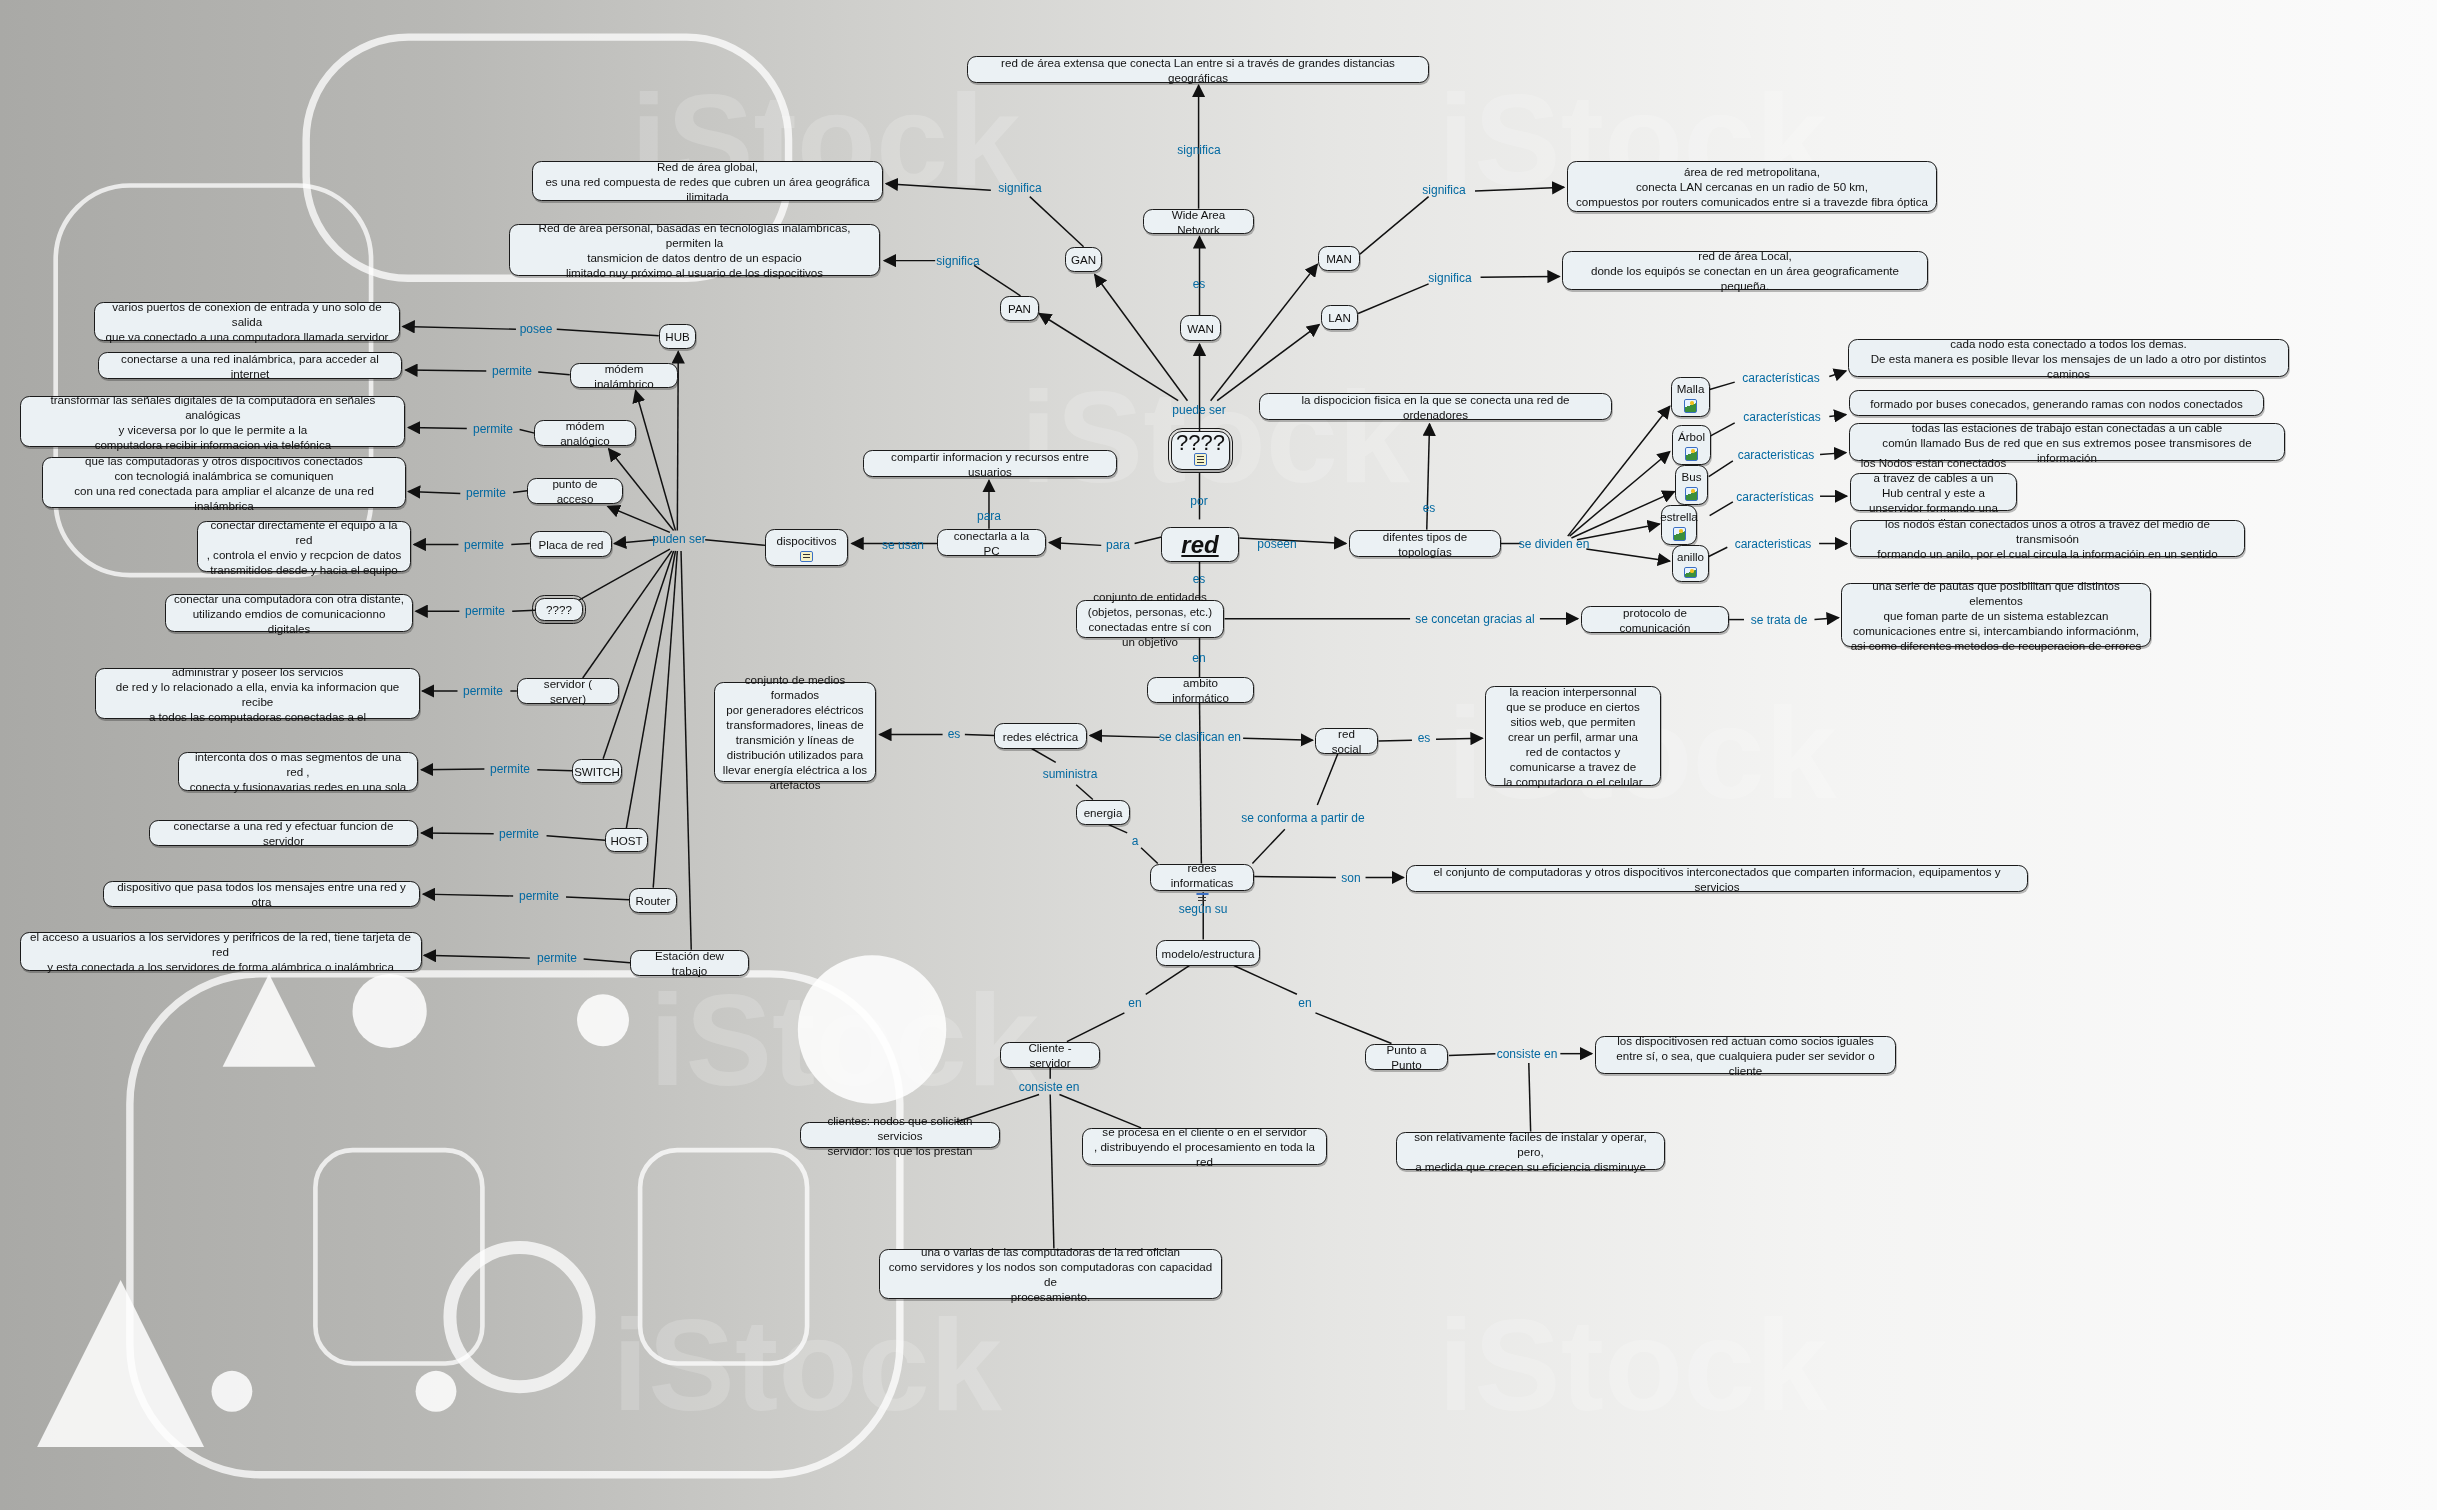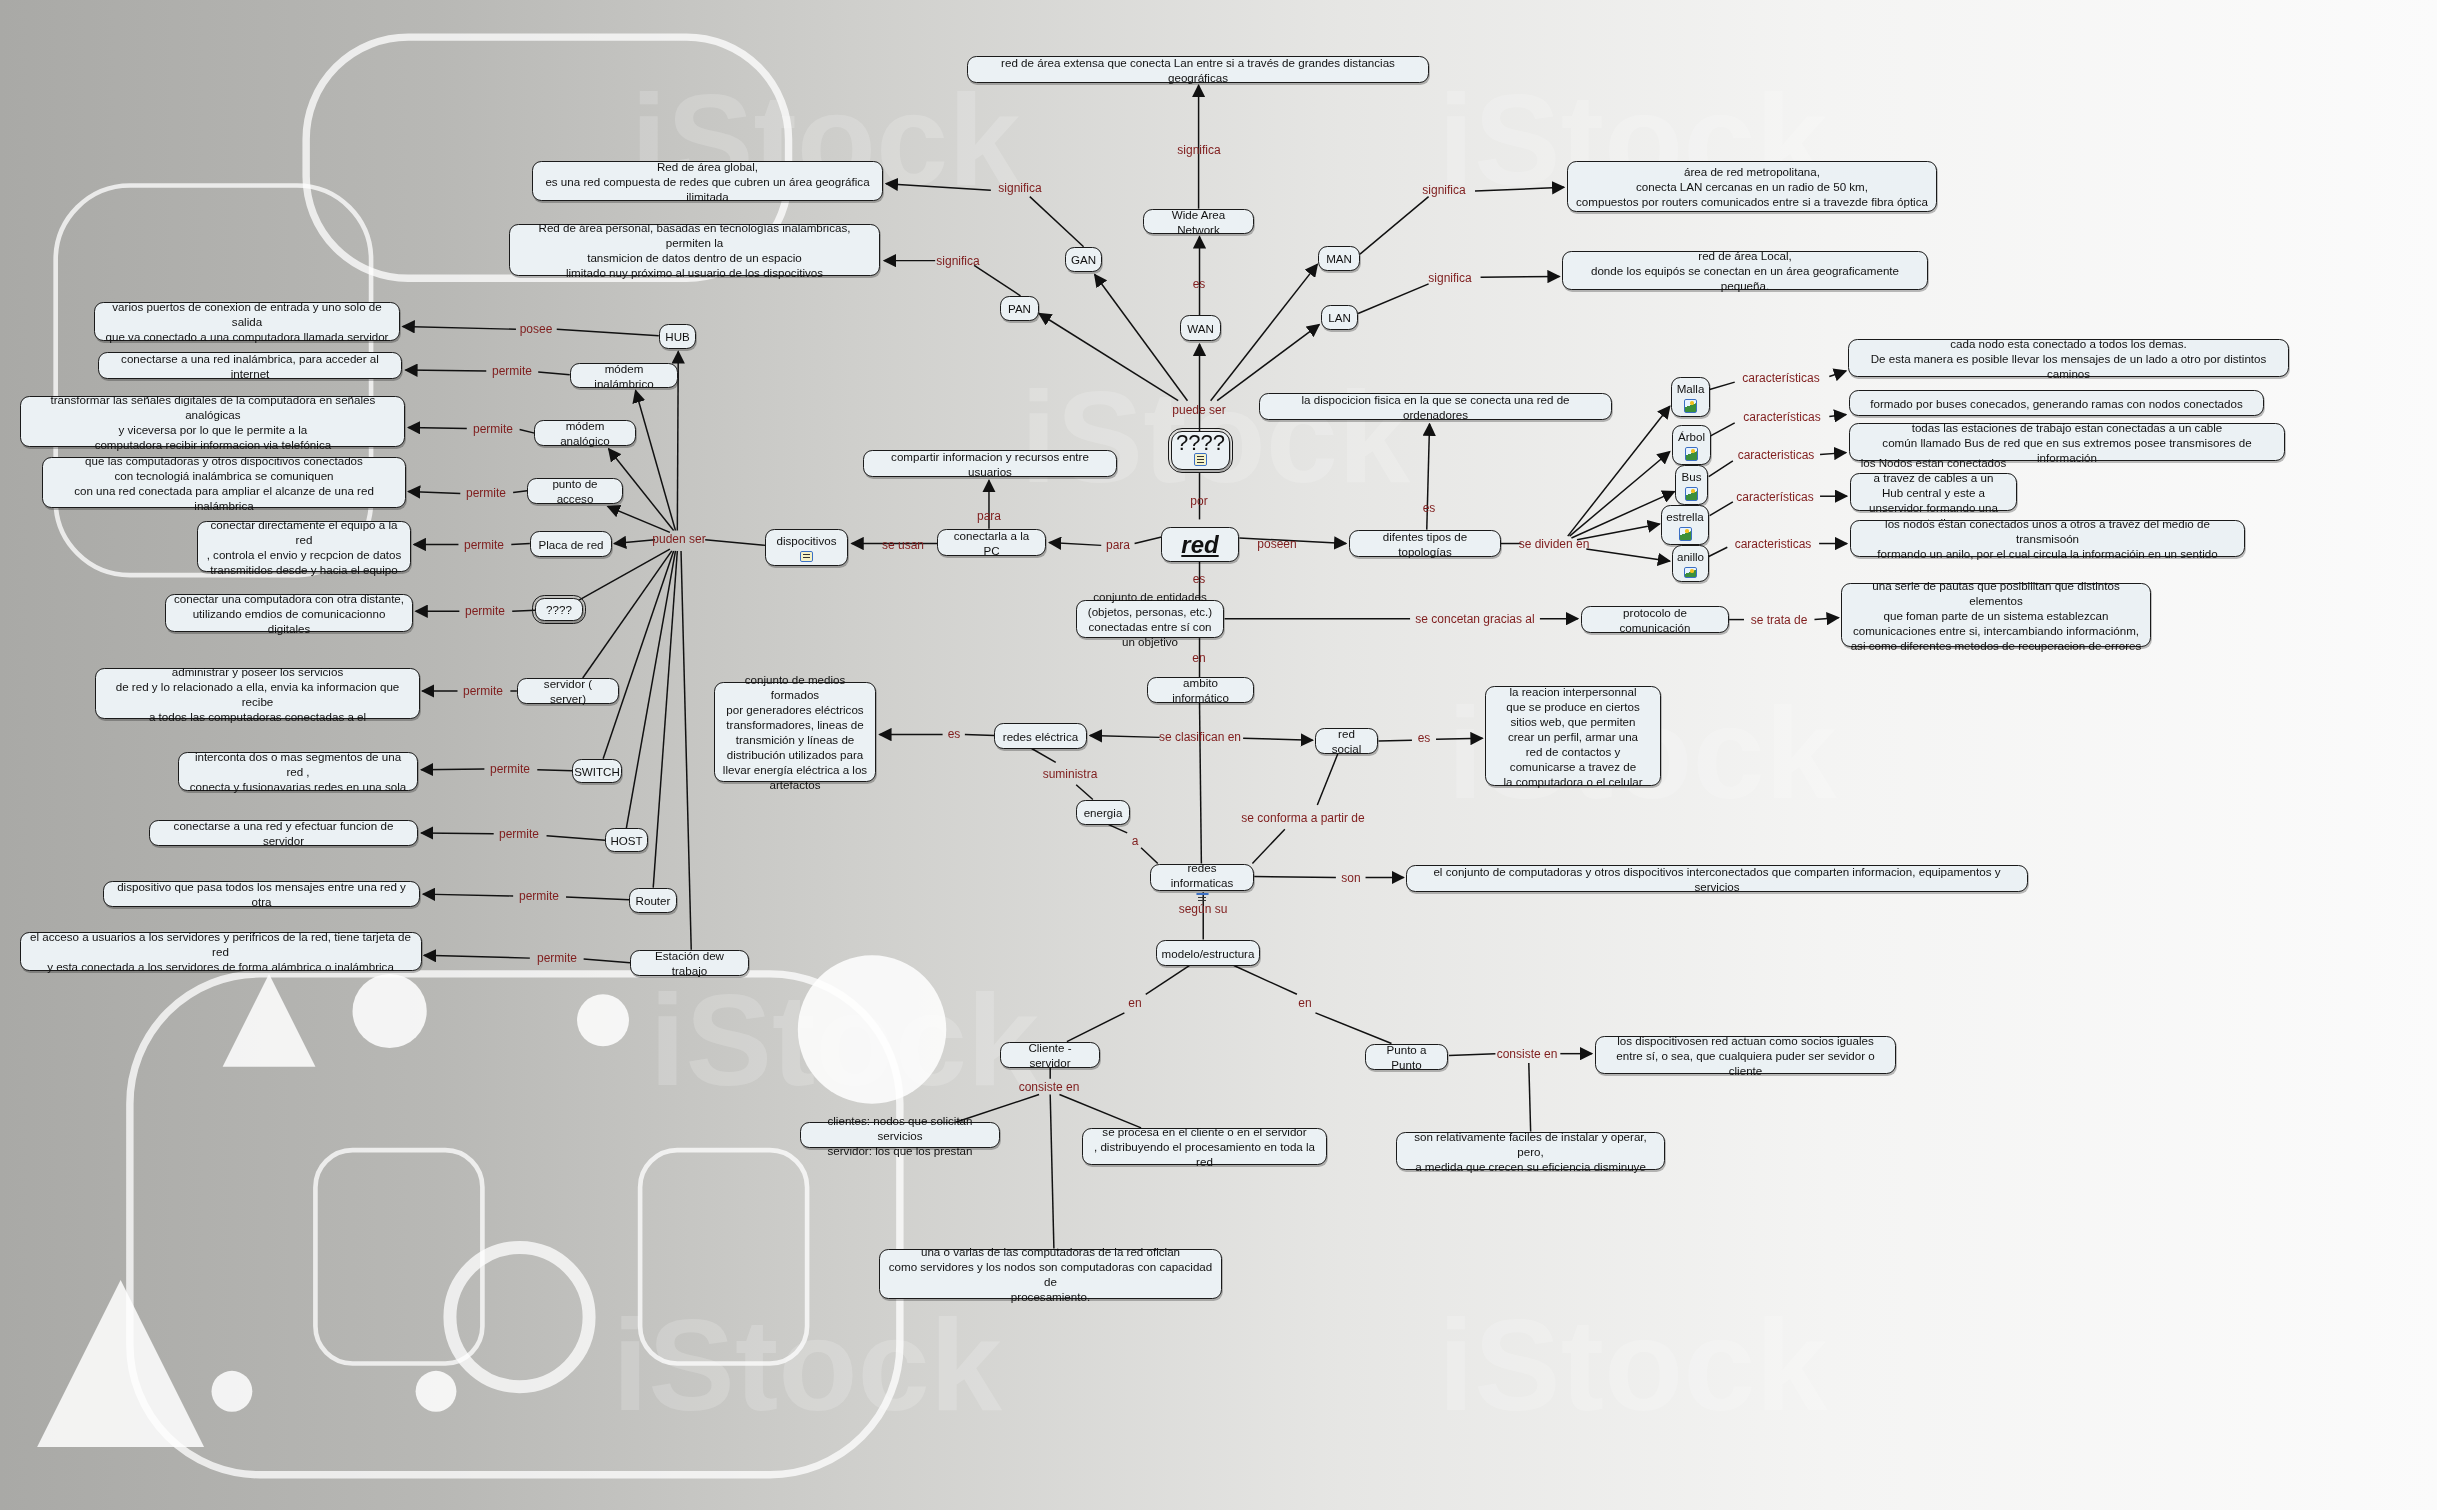--- a/index.html
+++ b/index.html
@@ -15,21 +15,21 @@
     background:#ebf1f4; border:1.4px solid #1a1a1a; border-radius:9.3px;
     color:#111; font-size:11.6px; line-height:15px; text-align:center;
     padding:2.8px 7.4px; white-space:pre-line;
     box-shadow: 0.9px 1.9px 0 rgba(0,0,0,0.25);
     display:flex; flex-direction:column; align-items:center; justify-content:center;
   }
   .node.root { font-size:24px; font-weight:bold; font-style:italic; text-decoration:underline; }
   .node.q { font-size:22px; border-radius:11px; outline:1.4px solid #1a1a1a; outline-offset:2.8px; }
   .node.q2 { outline:1.4px solid #1a1a1a; outline-offset:2.8px; }
   .lbl {
-    position:absolute; z-index:3; font-size:12px; color:#7f1d1d; white-space:nowrap;
+    position:absolute; z-index:3; font-size:12px; color:#0369a1; white-space:nowrap;
     transform:translate(-50%,-50%); padding:0 1.9px;
   }
   .res-icon {
     display:inline-block; width:13px; height:15px; margin-top:2.8px;
     border:1.4px solid #3a6fc4; border-radius:1.9px; background:#f5f2c8;
     box-sizing:border-box; position:relative;
   }
   .res-icon.doc::after {
     content:""; position:absolute; left:1.9px; right:1.9px; top:2.8px; height:7.4px;
     background: repeating-linear-gradient(180deg, #333 0 0.9px, transparent 0.9px 2.8px);
@@ -226,21 +226,21 @@
     <div class="node" style="left: 1321px; top: 305px; width: 37px; height: 25px;"><span>LAN</span></div>
     <div class="node q" style="left: 1171px; top: 431px; width: 59px; height: 39px;"><span>????</span><span class="res-icon doc"></span></div>
     <div class="node" style="left: 863px; top: 450px; width: 254px; height: 27px;"><span>compartir informacion y recursos entre usuarios</span></div>
     <div class="node" style="left: 937px; top: 529px; width: 109px; height: 27px;"><span>conectarla a la PC</span></div>
     <div class="node" style="left: 765px; top: 529px; width: 83px; height: 37px;"><span>dispocitivos</span><span class="res-icon doc"></span></div>
     <div class="node" style="left: 1259px; top: 393px; width: 353px; height: 27px;"><span>la dispocicion fisica en la que se conecta una red de ordenadores</span></div>
     <div class="node" style="left: 1349px; top: 530px; width: 152px; height: 27px;"><span>difentes tipos de topologías</span></div>
     <div class="node" style="left: 1671px; top: 377px; width: 39px; height: 40px;"><span>Malla</span><span class="res-icon img"></span></div>
     <div class="node" style="left: 1672px; top: 425px; width: 39px; height: 40px;"><span>Árbol</span><span class="res-icon img"></span></div>
     <div class="node" style="left: 1675px; top: 465px; width: 33px; height: 40px;"><span>Bus</span><span class="res-icon img"></span></div>
-    <div class="node" style="left: 1661px; top: 505px; width: 48px; height: 40px;"><span>estrella</span><span class="res-icon img"></span></div>
+    <div class="node" style="left: 1661px; top: 505px; width: 36px; height: 40px;"><span>estrella</span><span class="res-icon img"></span></div>
     <div class="node" style="left: 1672px; top: 545px; width: 37px; height: 37px;"><span>anillo</span><span class="res-icon img"></span></div>
     <div class="node" style="left: 1848px; top: 339px; width: 441px; height: 38px;"><span>cada nodo esta conectado a todos los demas.
 De esta manera es posible llevar los mensajes de un lado a otro por distintos caminos</span></div>
     <div class="node" style="left: 1849px; top: 390px; width: 415px; height: 26px;"><span>formado por buses conecados, generando ramas con nodos conectados</span></div>
     <div class="node" style="left: 1849px; top: 423px; width: 436px; height: 38px;"><span>todas las estaciones de trabajo estan conectadas a un cable
 común llamado Bus de red que en sus extremos posee transmisores de información</span></div>
     <div class="node" style="left: 1850px; top: 473px; width: 167px; height: 38px;"><span>los Nodos estan conectados a travez de cables a un
 Hub central y este a unservidor formando una estrella</span></div>
     <div class="node" style="left: 1850px; top: 520px; width: 395px; height: 37px;"><span>los  nodos estan conectados unos a otros a travéz del medio de transmisoón
 formando un anilo, por el cual circula la informacióin en un sentido</span></div>

